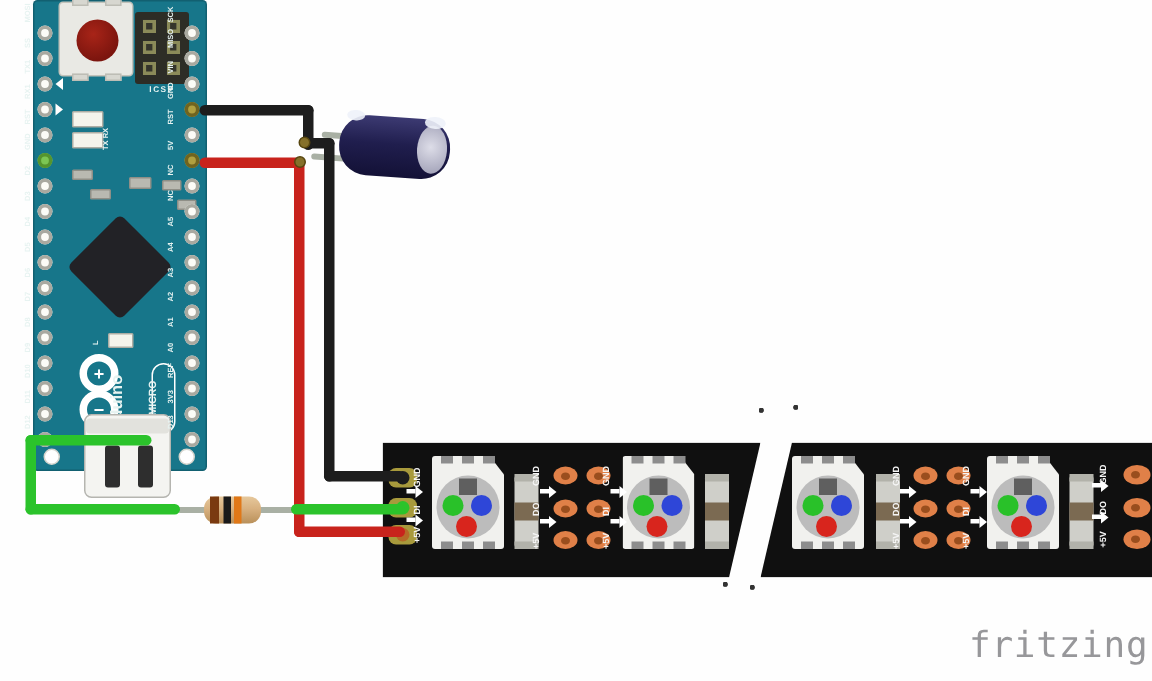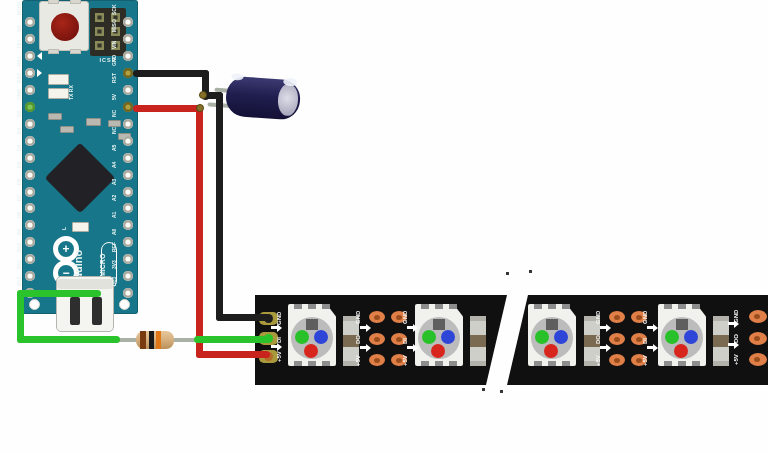--- a/index.html
+++ b/index.html
@@ -432,13 +432,14 @@
       <div class="res-band" style="left:13px;width:5px;background:#1a1a1a;"></div>
       <div class="res-band" style="left:20px;width:5px;background:#e07818;"></div>
     </div>
   </div>
 
   <div class="wire w-green" style="left:17px;top:290px;width:84px;height:7px;"></div>
   <div class="wire w-green" style="left:17px;top:290px;width:7px;height:53px;"></div>
   <div class="wire w-green" style="left:17px;top:336px;width:103px;height:7px;"></div>
   <div class="wire w-green" style="left:194px;top:336px;width:76px;height:7px;"></div>
 
+  <div class="fritz">fritzing</div>
 </div>
 
 </body></html>

